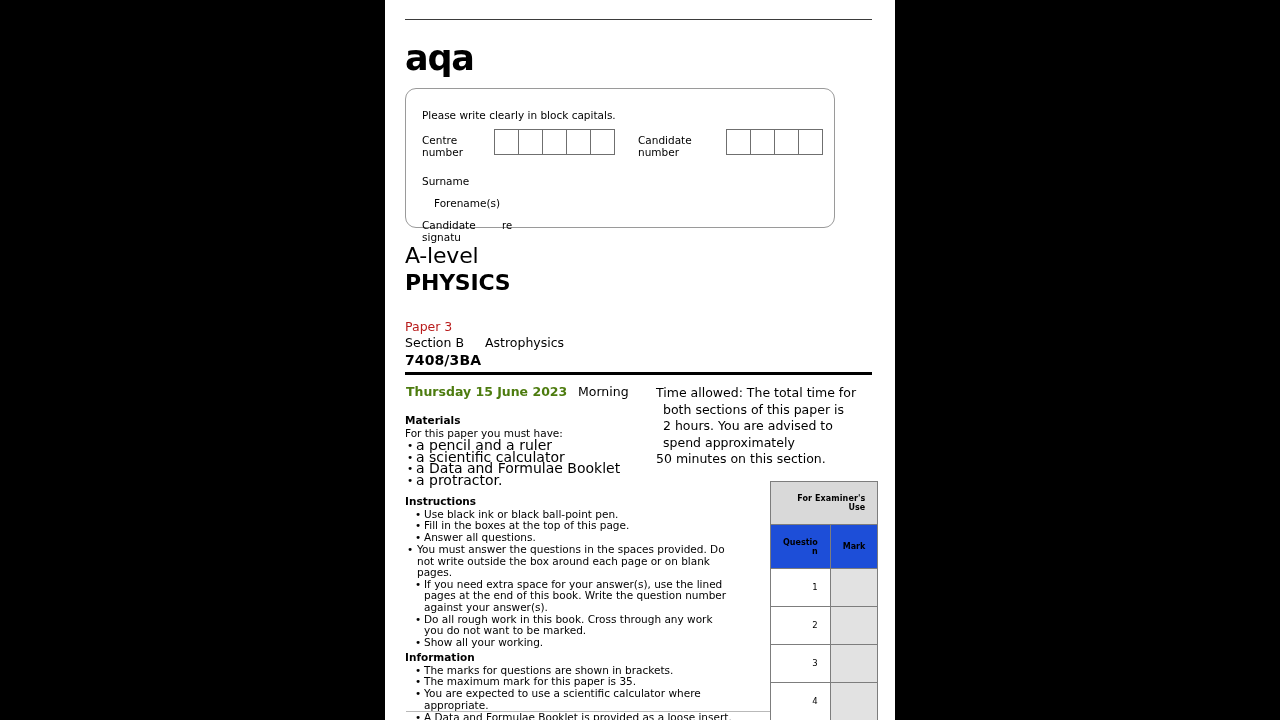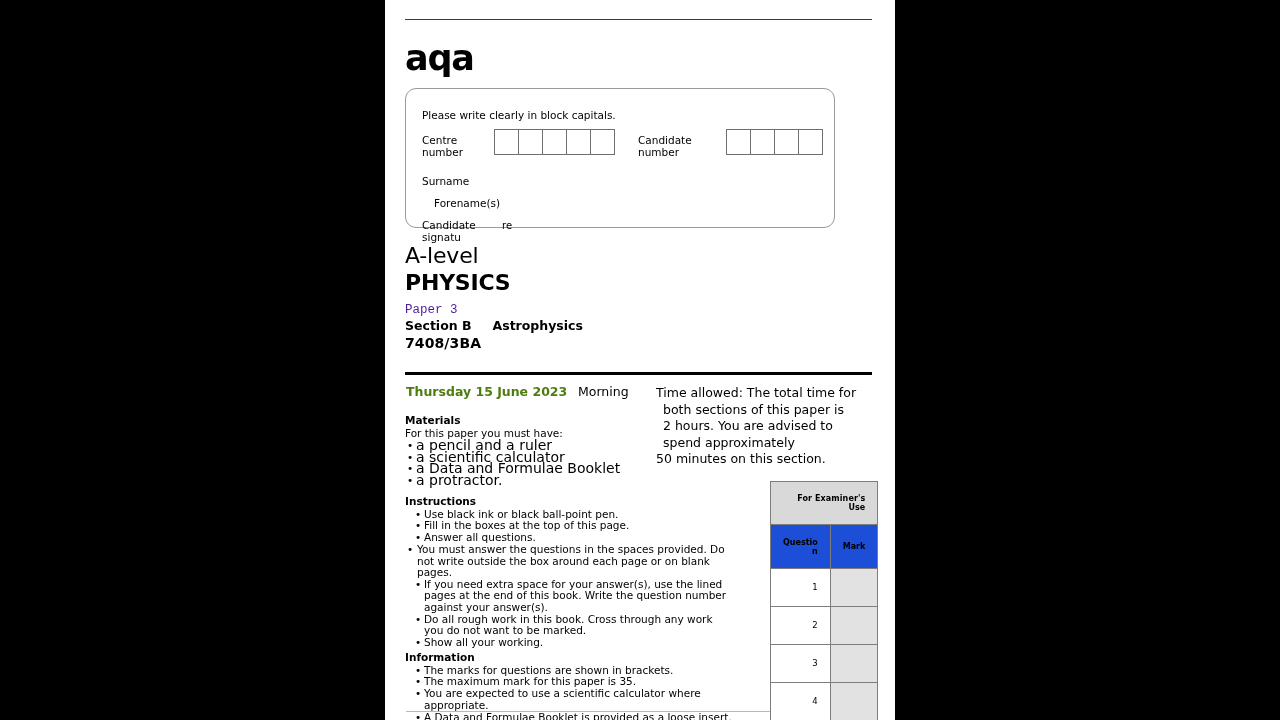--- a/index.html
+++ b/index.html
@@ -128,30 +128,28 @@
   }
   .t-subject {
     font-size: 22px;
     font-weight: 700;
     color: #000;
     line-height: 28px;
     letter-spacing: -0.2px;
   }
   .t-paper {
     font-size: 12.5px;
-    color: #4c1d95;
+    color: #b91c1c;
     line-height: 16px;
-    margin-top: 5px;
-    font-family: Liberation Mono, monospace;
+    margin-top: 22px;
   }
   .t-section {
     font-size: 12.5px;
     color: #000;
     line-height: 16px;
-    font-weight: bold;
   }
   .t-section .sec-name { display: inline-block; margin-left: 21px; }
   .t-code {
     font-size: 14px;
     font-weight: 700;
     color: #000;
     line-height: 18px;
     letter-spacing: 0.1px;
   }
 

